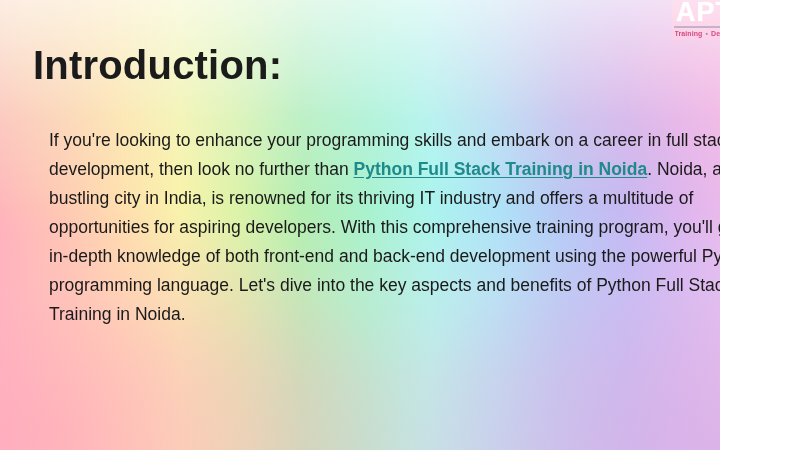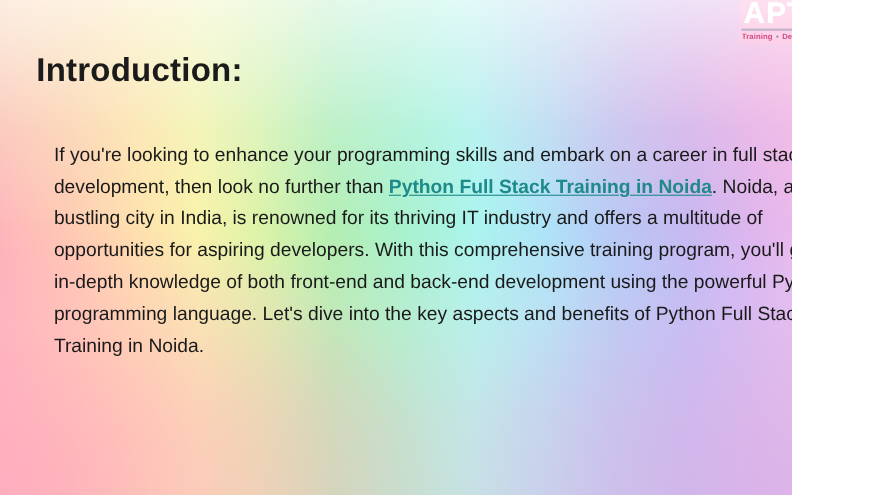--- a/index.html
+++ b/index.html
@@ -140,21 +140,21 @@
     color: #8a8aa0;
     font-size: 7px;
   }
 
   
   .heading {
     position: absolute;
     left: 33px;
     top: 47px;
     margin: 0;
-    font-size: 30px;
+    font-size: 40px;
     font-weight: bold;
     color: #1b1b1b;
     letter-spacing: 0.2px;
     line-height: 36px;
   }
 
   .body-copy {
     position: absolute;
     left: 33px;
     top: 110px;

